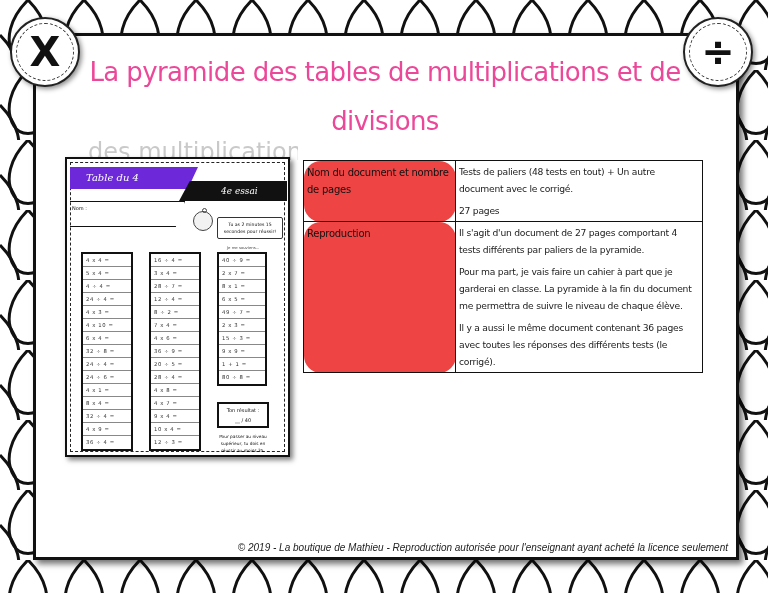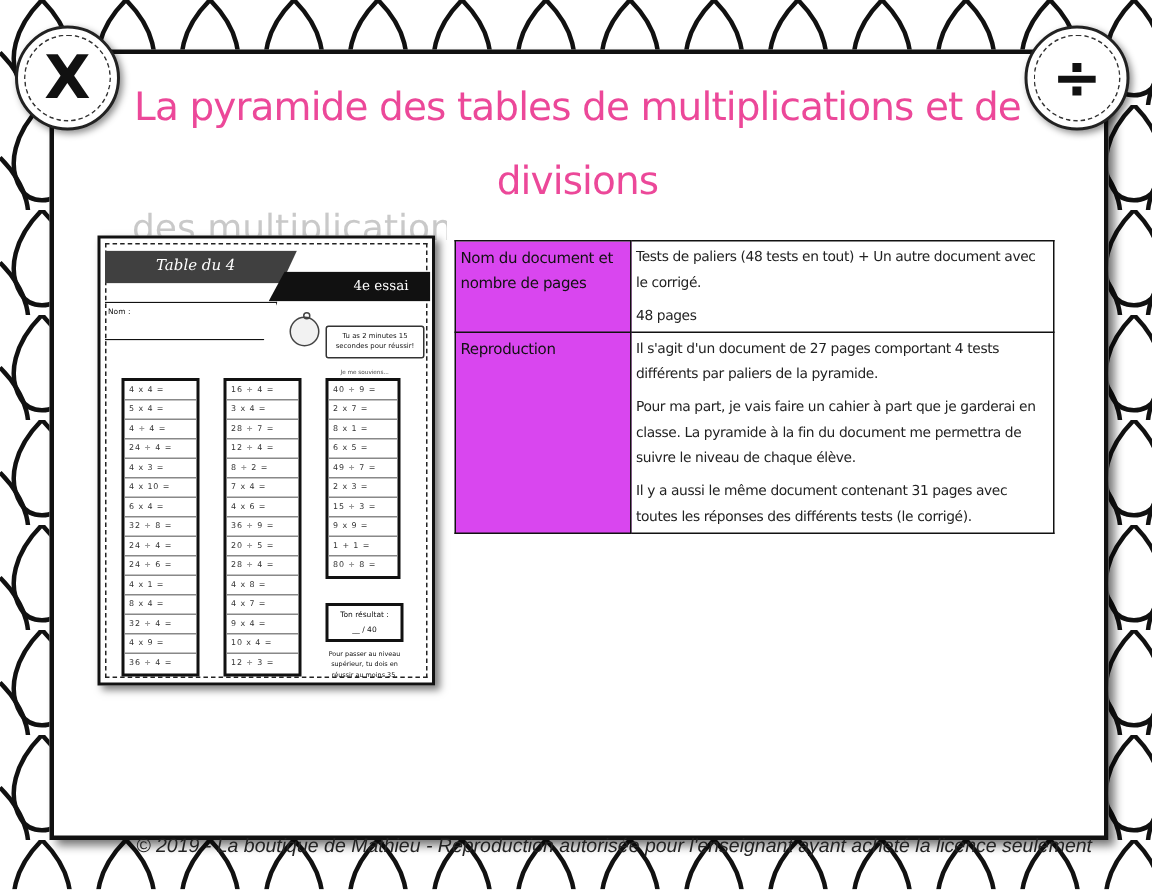--- a/index.html
+++ b/index.html
@@ -60,31 +60,31 @@
       position: absolute; left: 65px; top: 157px; width: 225px; height: 300px;
       background: #fff; border: 2px solid #111;
       box-shadow: 3px 3px 5px rgba(0,0,0,0.5);
     }
     .ws-dash {
       position: absolute; inset: 3px;
       border: 1.5px dashed #222;
     }
     .ws-banner {
       position: absolute; left: 3px; top: 8px; width: 128px; height: 22px;
-      background: #404040; color: #fff;
+      background: #6d28d9; color: #fff;
       clip-path: polygon(0 0, 100% 0, 92% 100%, 0 100%);
       font-family: "DejaVu Serif", serif; font-style: italic;
-      font-size: 10px; line-height: 22px; padding-left: 34px;
+      font-size: 10px; line-height: 22px; padding-left: 16px;
     }
     .ws-essai {
       position: absolute; left: 112px; top: 22px; width: 108px; height: 20px;
       background: #111; color: #fff;
       clip-path: polygon(10% 0, 100% 0, 100% 100%, 0 100%);
-      font-family: "DejaVu Serif", serif; 
-      font-size: 9px; line-height: 20px; padding-left: 42px; text-align: center;
+      font-family: "DejaVu Serif", serif; font-style: italic;
+      font-size: 9px; line-height: 20px; padding-left: 42px;
     }
     .ws-nom {
       position: absolute; left: 3px; top: 42px; width: 115px; height: 26px;
       border: 1.2px solid #111; border-left: none;
       clip-path: polygon(0 0, 100% 0, 92% 100%, 0 100%);
       font-size: 5px; padding: 3px 2px;
     }
     .ws-timer {
       position: absolute; left: 126px; top: 52px; width: 20px; height: 20px;
       border-radius: 50%; border: 1px solid #444; background: #f2f2f2;
@@ -127,33 +127,33 @@
     .info-table {
       position: absolute; left: 303px; top: 160px; width: 400px;
       border-collapse: collapse;
       font-family: "DejaVu Sans", sans-serif;
     }
     .info-table td {
       border: 1.5px solid #111; vertical-align: top;
       font-size: 9.2px; line-height: 17px; letter-spacing: -0.25px;
     }
     .info-table td.label {
-      background: #d946ef; width: 117px; padding: 3px 3px;
-      font-size: 10px; line-height: 17px; color: #111;
+      background: #ef4444; width: 152px; padding: 3px 3px;
+      font-size: 10px; line-height: 17px; color: #111; border-radius: 17px;
     }
     .info-table td.value { padding: 2px 4px 2px 3px; color: #222; }
     .info-table p { margin-bottom: 5px; }
     .info-table p:last-child { margin-bottom: 0; }
     .center { text-align: left; }
 
     .footer {
-      position: absolute; left: 60px; top: 556px; width: 668px;
+      position: absolute; left: 60px; top: 542px; width: 668px;
       text-align: right;
       font-family: "Liberation Sans", sans-serif; font-style: italic;
-      font-size: 13px; color: #222;
+      font-size: 10px; color: #222;
     }
   </style>
 </head>
 <body>
 
 <div class="bg-pattern">
   <svg viewBox="0 0 768 593" preserveAspectRatio="none">
     <defs>
       <pattern id="loops" x="0" y="0" width="56" height="70" patternUnits="userSpaceOnUse">
         <path d="M28 0 C 10 18, 4 40, 14 56 C 20 66, 36 66, 42 56 C 52 40, 46 18, 28 0 Z" fill="none" stroke="#111" stroke-width="3"></path>
@@ -244,27 +244,27 @@
   </div>
   <div class="ws-note">Pour passer au niveau supérieur, tu dois en réussir au moins 35.</div>
 </div>
 
 <table class="info-table">
   <tbody>
     <tr>
       <td class="label">Nom du document et nombre de pages</td>
       <td class="value">
         <p class="center">Tests de paliers (48 tests en tout) + Un autre document avec le corrigé.</p>
-        <p>48 pages</p>
+        <p>27 pages</p>
       </td>
     </tr>
     <tr>
       <td class="label">Reproduction</td>
       <td class="value">
         <p>Il s'agit d'un document de 27 pages comportant 4 tests différents par paliers de la pyramide.</p>
         <p>Pour ma part, je vais faire un cahier à part que je garderai en classe. La pyramide à la fin du document me permettra de suivre le niveau de chaque élève.</p>
-        <p>Il y a aussi le même document contenant 31 pages avec toutes les réponses des différents tests (le corrigé).</p>
+        <p>Il y a aussi le même document contenant 36 pages avec toutes les réponses des différents tests (le corrigé).</p>
       </td>
     </tr>
   </tbody>
 </table>
 
 <div class="footer">© 2019 - La boutique de Mathieu - Reproduction autorisée pour l'enseignant ayant acheté la licence seulement</div>
 
 </body></html>

